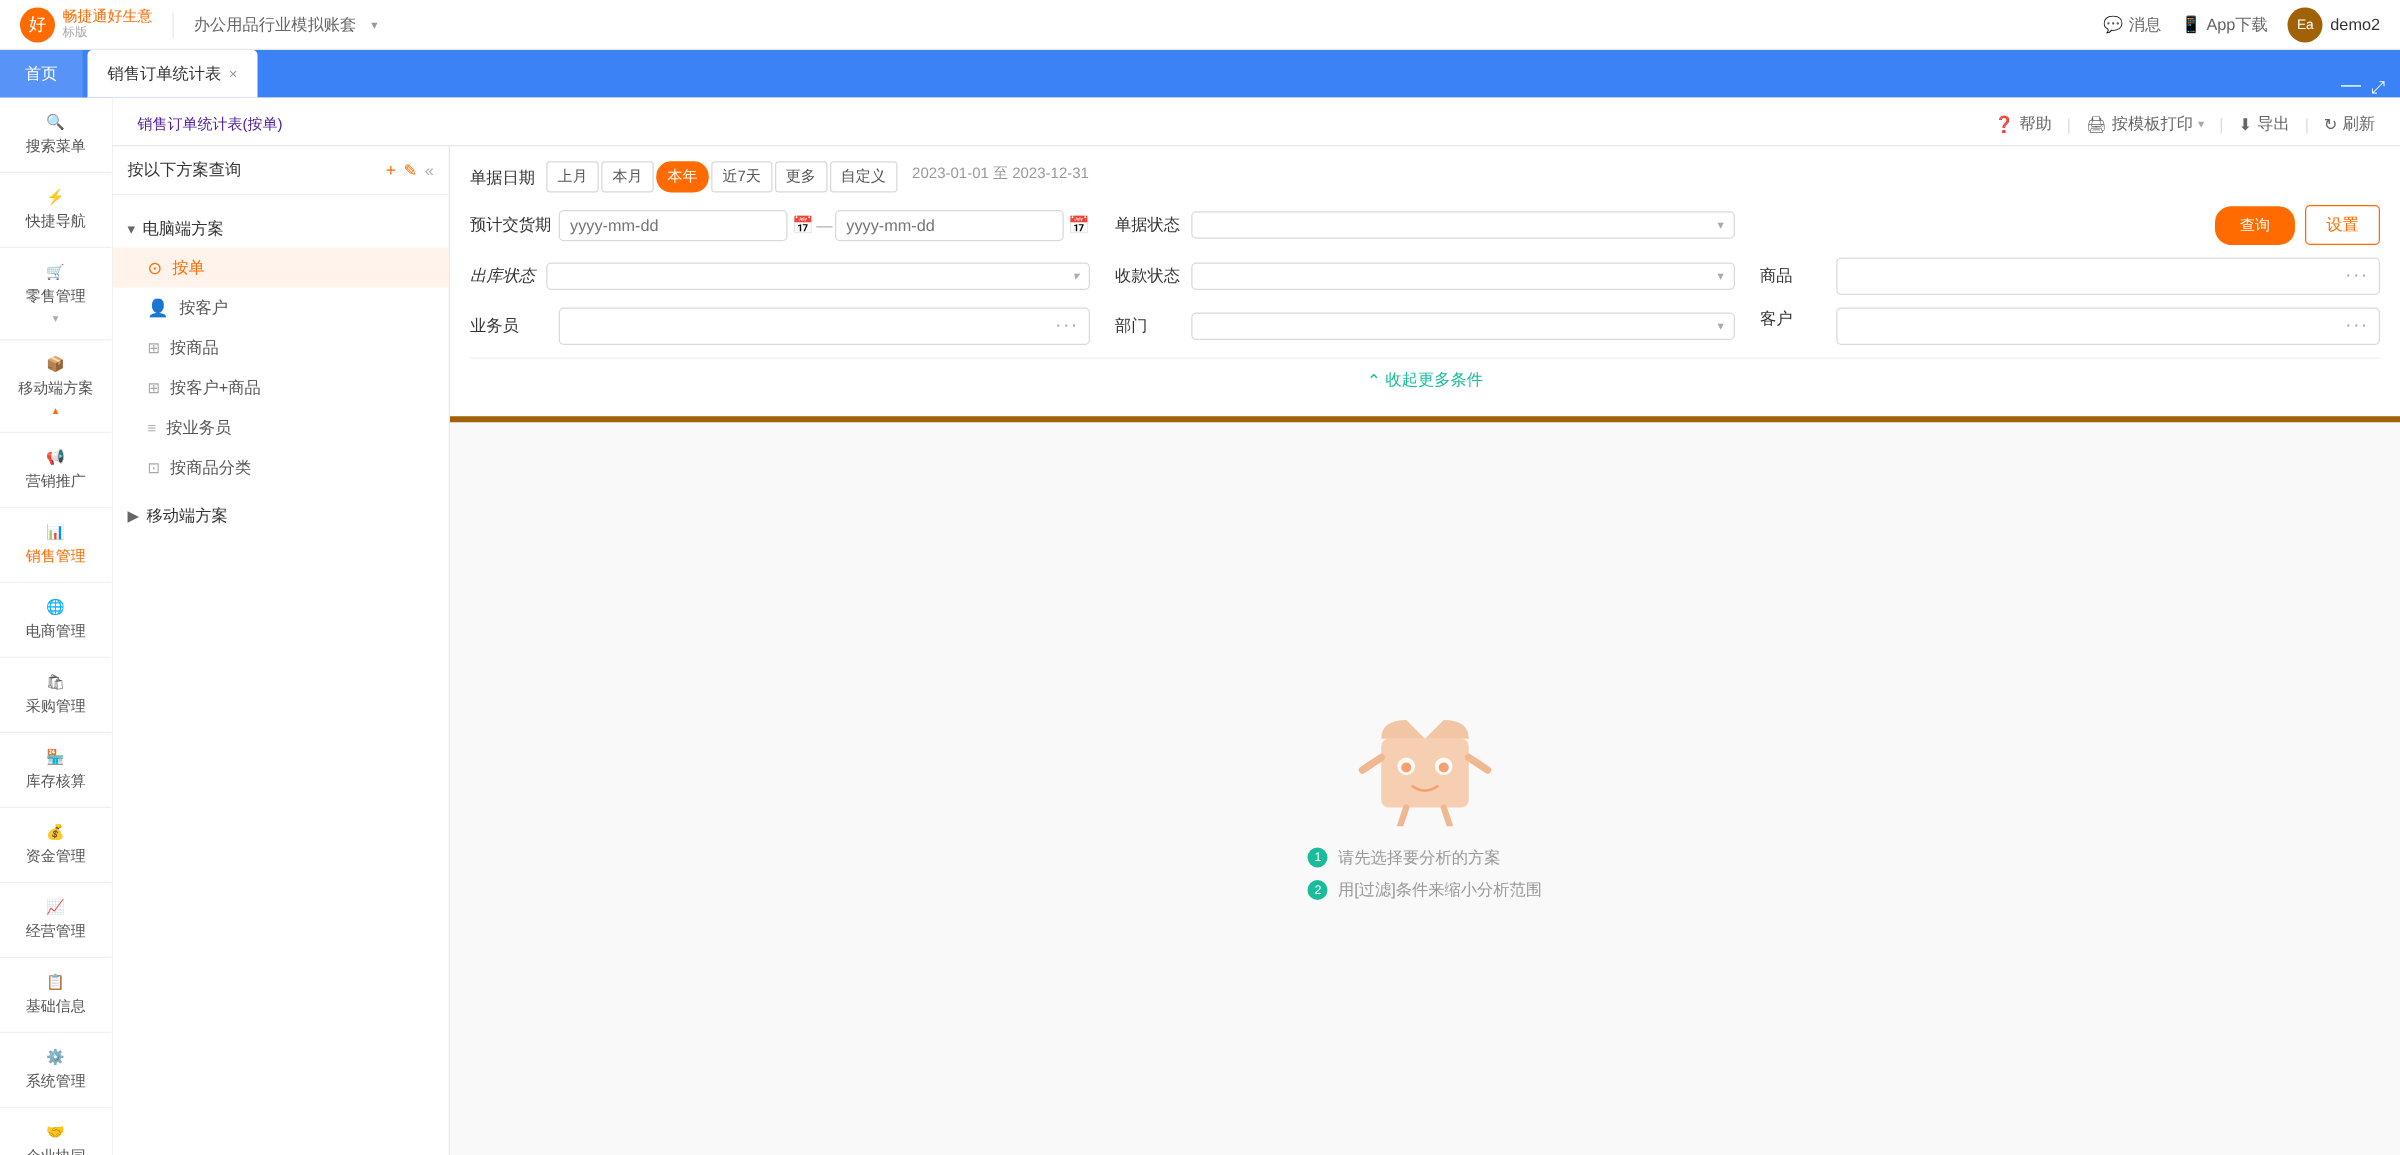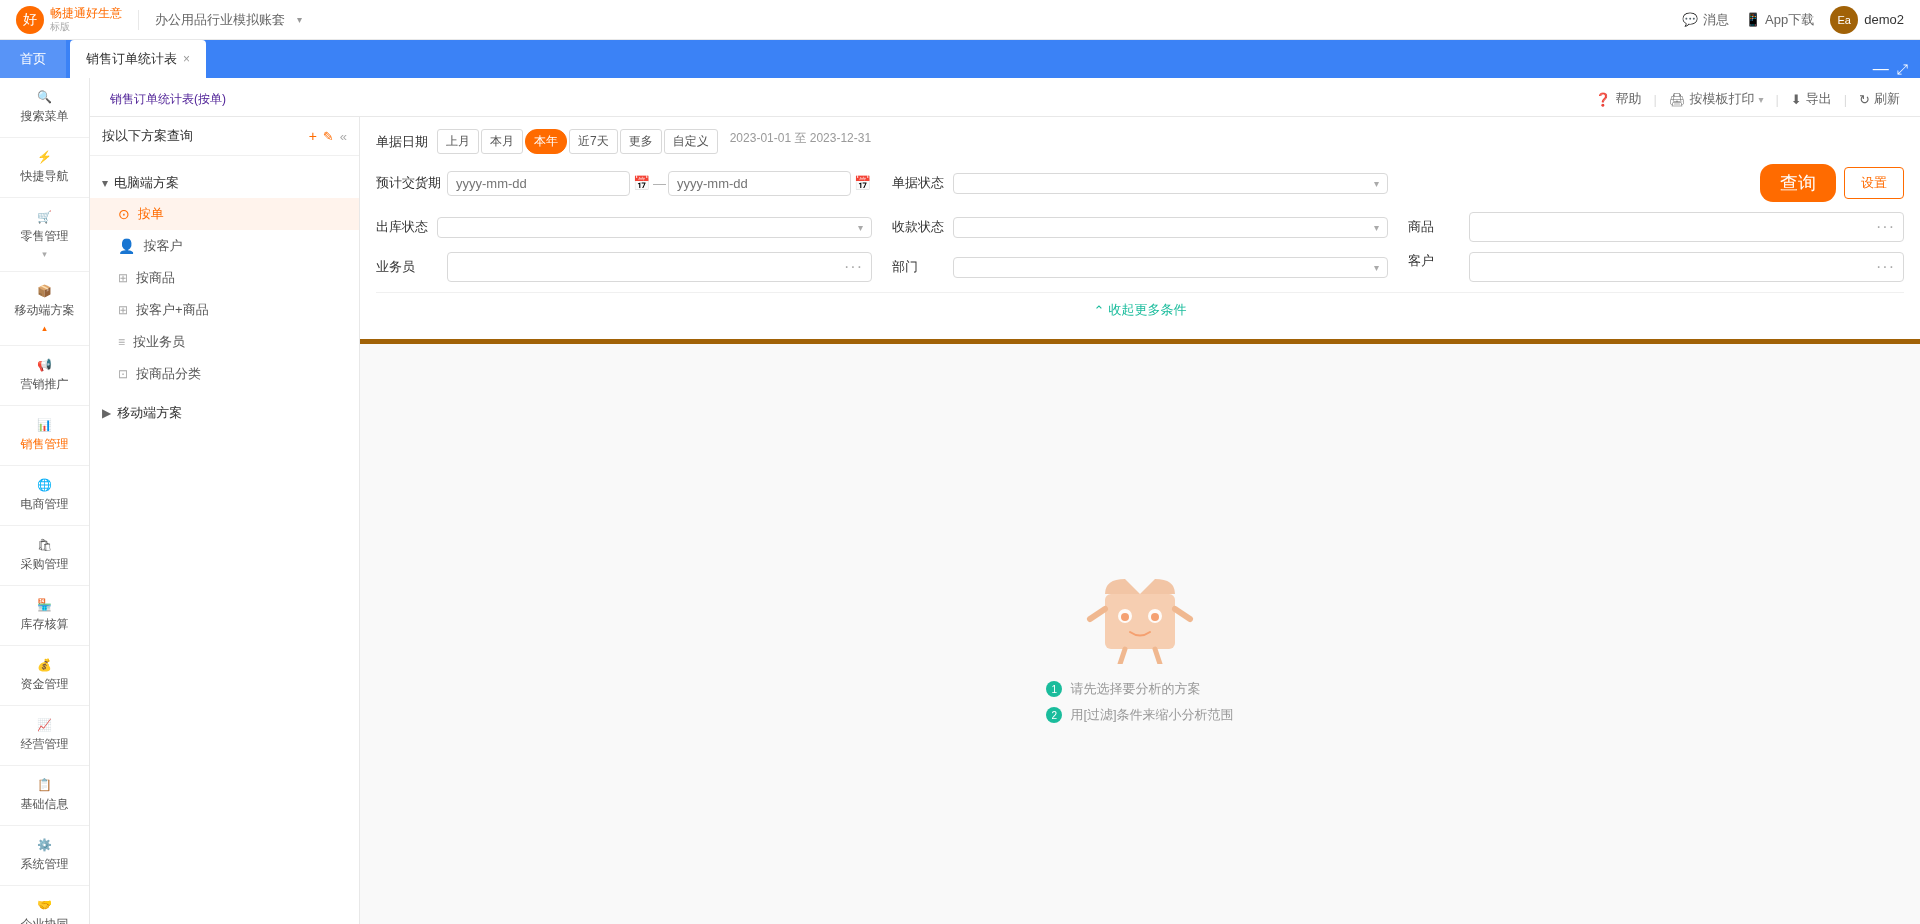--- a/index.html
+++ b/index.html
@@ -228,21 +228,21 @@
     }
     .status-select-text { color: #999; font-size: 13px; }
     .select-arrow { color: #aaa; font-size: 10px; }
     .filter-dots { color: #aaa; font-size: 16px; cursor: pointer; letter-spacing: 1px; }
     .search-btn {
       background: #ff6b00;
       color: white;
       border: none;
       border-radius: 13px;
       padding: 7px 20px;
-      font-size: 18px;
+      font-size: 12px;
       cursor: pointer;
       white-space: nowrap;
     }
     .settings-btn {
       background: white;
       color: #ff6b00;
       border: 1px solid #ff6b00;
       border-radius: 4px;
       padding: 6px 16px;
       font-size: 13px;
@@ -530,21 +530,21 @@
                 <span class="status-select-text"></span>
                 <span class="select-arrow">▾</span>
               </div>
             </div>
 
             <div style="display:flex;align-items:center;gap:8px;justify-content:flex-end;">
               <button class="search-btn">查询</button>
               <button class="settings-btn">设置</button>
             </div>
 
-            <div style="display:flex;align-items:center;gap:6px;">
+            <div style="display:flex;align-items:center;gap:6px;font-style:italic;">
               <span class="filter-label">出库状态</span>
               <div class="status-select" style="flex:1;">
                 <span class="status-select-text"></span>
                 <span class="select-arrow">▾</span>
               </div>
             </div>
 
             <div style="display:flex;align-items:center;gap:6px;">
               <span class="filter-label">收款状态</span>
               <div class="status-select" style="flex:1;">

